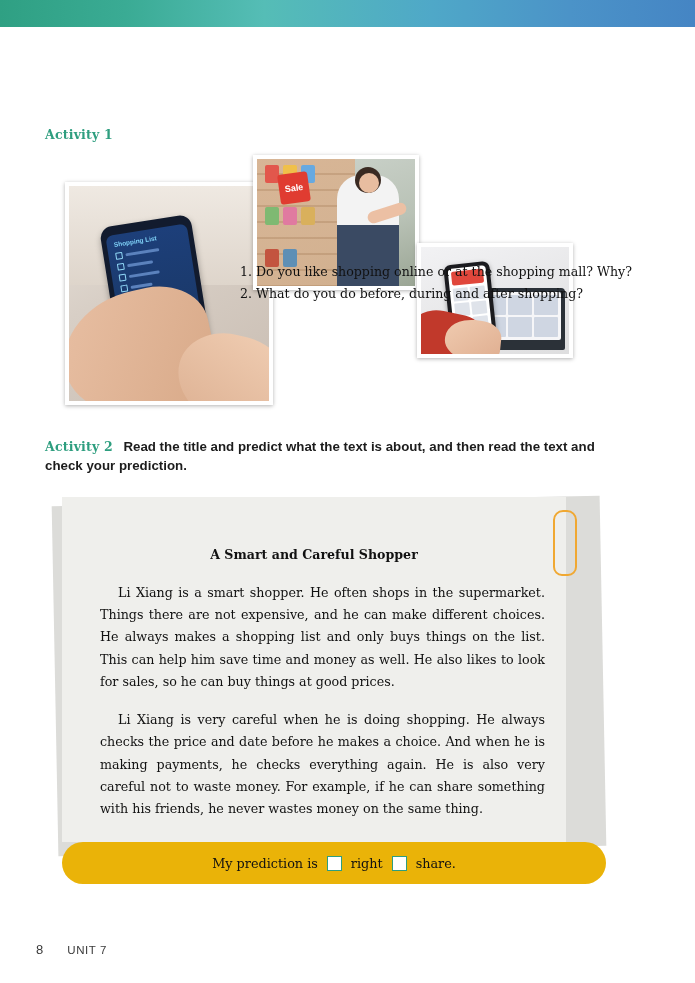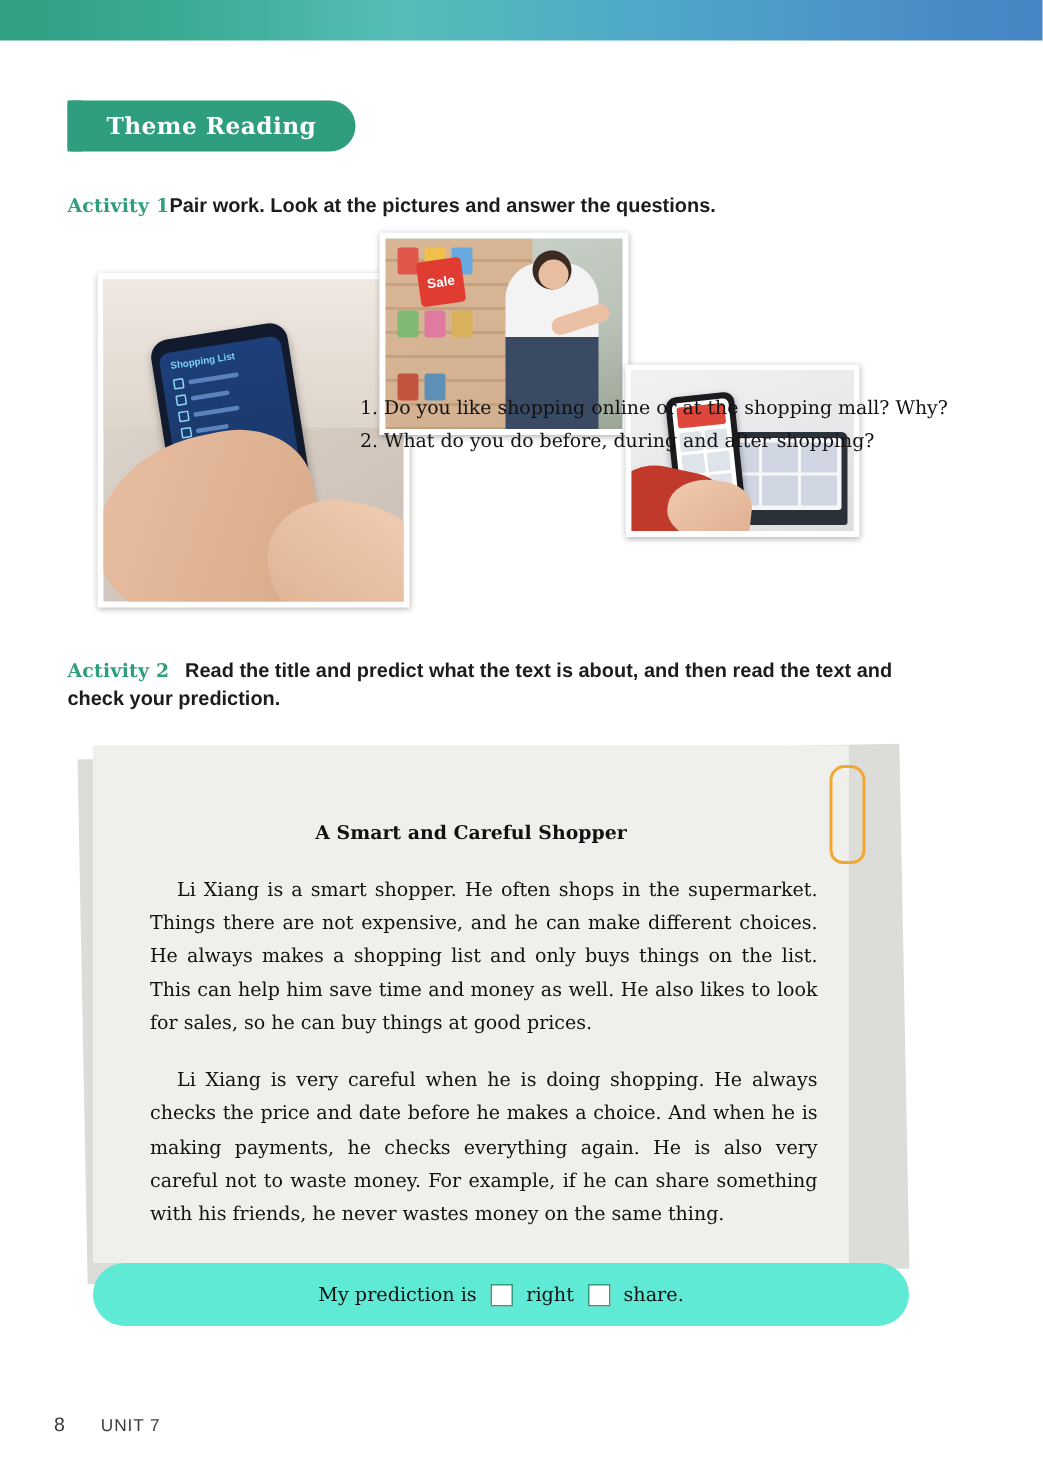--- a/index.html
+++ b/index.html
@@ -76,21 +76,21 @@
     font-size: 12.5px;
     letter-spacing: 0.2px;
     white-space: nowrap;
   }
   .activity-text {
     color: #1c1c1c;
     font-size: 13.3px;
     font-weight: bold;
     line-height: 1.45;
   }
-  .act1 { top: 100px; left: 45px; width: 600px; display: flex; align-items: center; gap: 0;}
+  .act1 { top: 100px; left: 45px; width: 600px; display: flex; align-items: flex-start; gap: 24px;}
   .act2 { top: 410px; left: 45px; width: 590px; }
   .act2 .inline { display: inline; margin-top: 38px; }
 
   
   .collage { position: absolute; top: 128px; left: 45px; width: 600px; height: 260px; }
   .photo {
     position: absolute;
     border: 4px solid #ffffff;
     box-shadow: 0 1px 4px rgba(0,0,0,0.30);
     overflow: hidden;
@@ -252,21 +252,21 @@
     border-top: none;
     border-radius: 0 0 6px 6px;
     display:none;
   }
 
   
   .prediction {
     position: absolute;
     top: 815px; left: 62px;
     width: 544px; height: 42px;
-    background: #5eead4;
+    background: #eab308;
     border-radius: 21px;
     display: flex;
     align-items: center;
     justify-content: center;
     font-family: "DejaVu Serif", serif;
     font-size: 12.8px;
     color: #111;
     gap: 6px;
   }
   .check-box {
@@ -290,26 +290,24 @@
   .pg-unit { font-size: 11.5px; letter-spacing: .6px; }
 </style>
 </head>
 <body>
 
 <div class="top-bar"></div>
 
 <div class="page">
 
   <div class="banner-row">
-    <div class="theme-pill">Theme Reading</div>
   </div>
 
   <div class="activity-block act1">
     <span class="activity-label">Activity 1</span>
-    <span class="activity-text">Pair work. Look at the pictures and answer the questions.</span>
   </div>
 
   <div class="collage">
 
     <div class="photo photo1">
       <div class="p1-bg"></div>
       <div class="p1-shelf"></div>
       <div class="p1-phone">
         <div class="p1-screen">
           <div class="p1-title">Shopping List</div>

